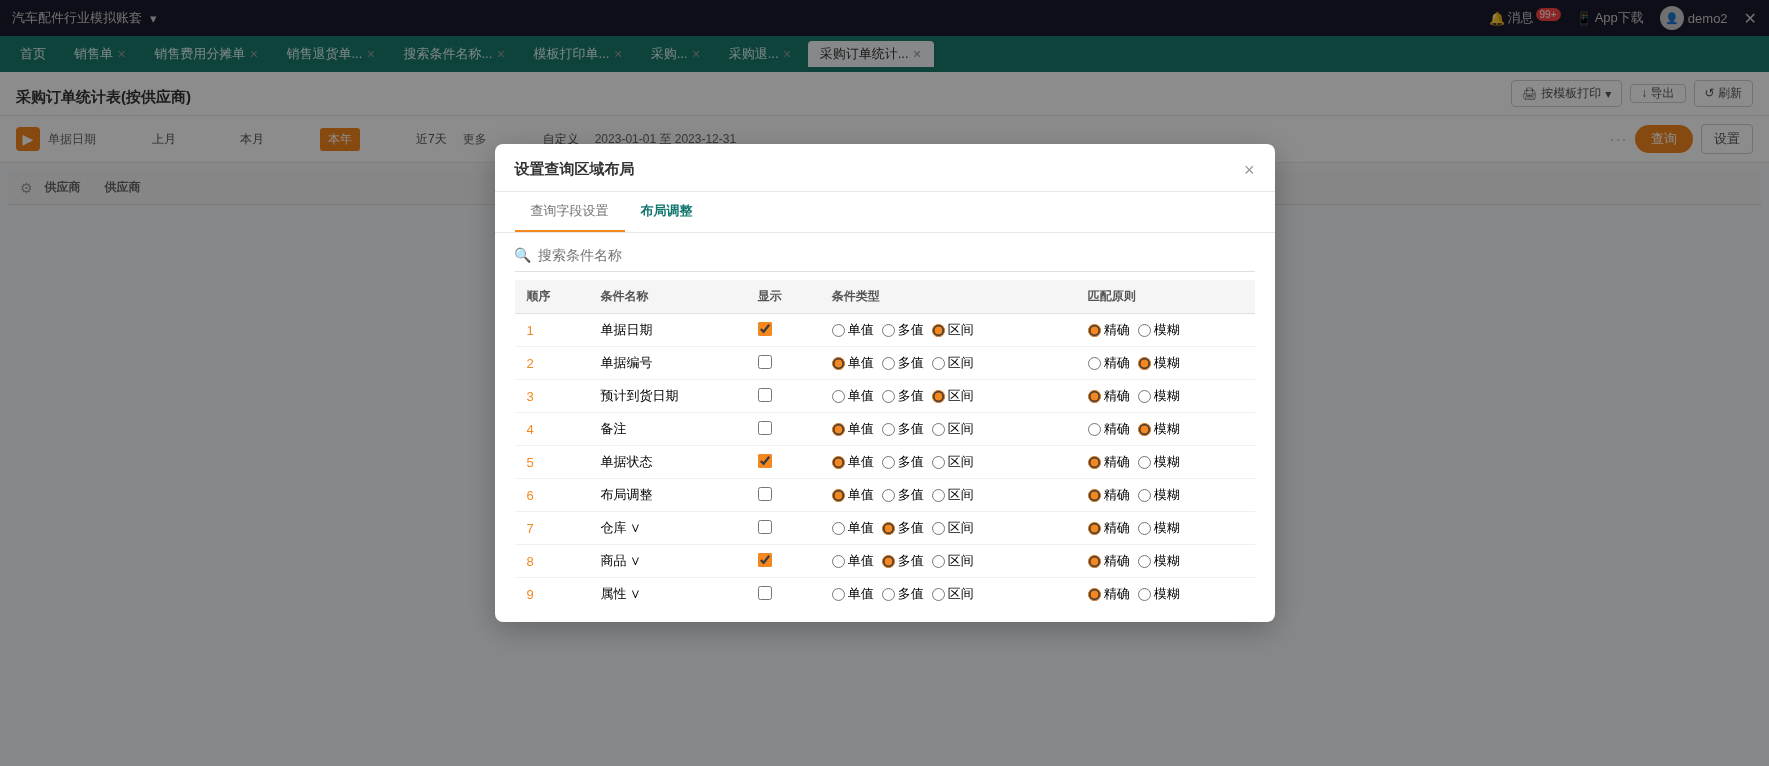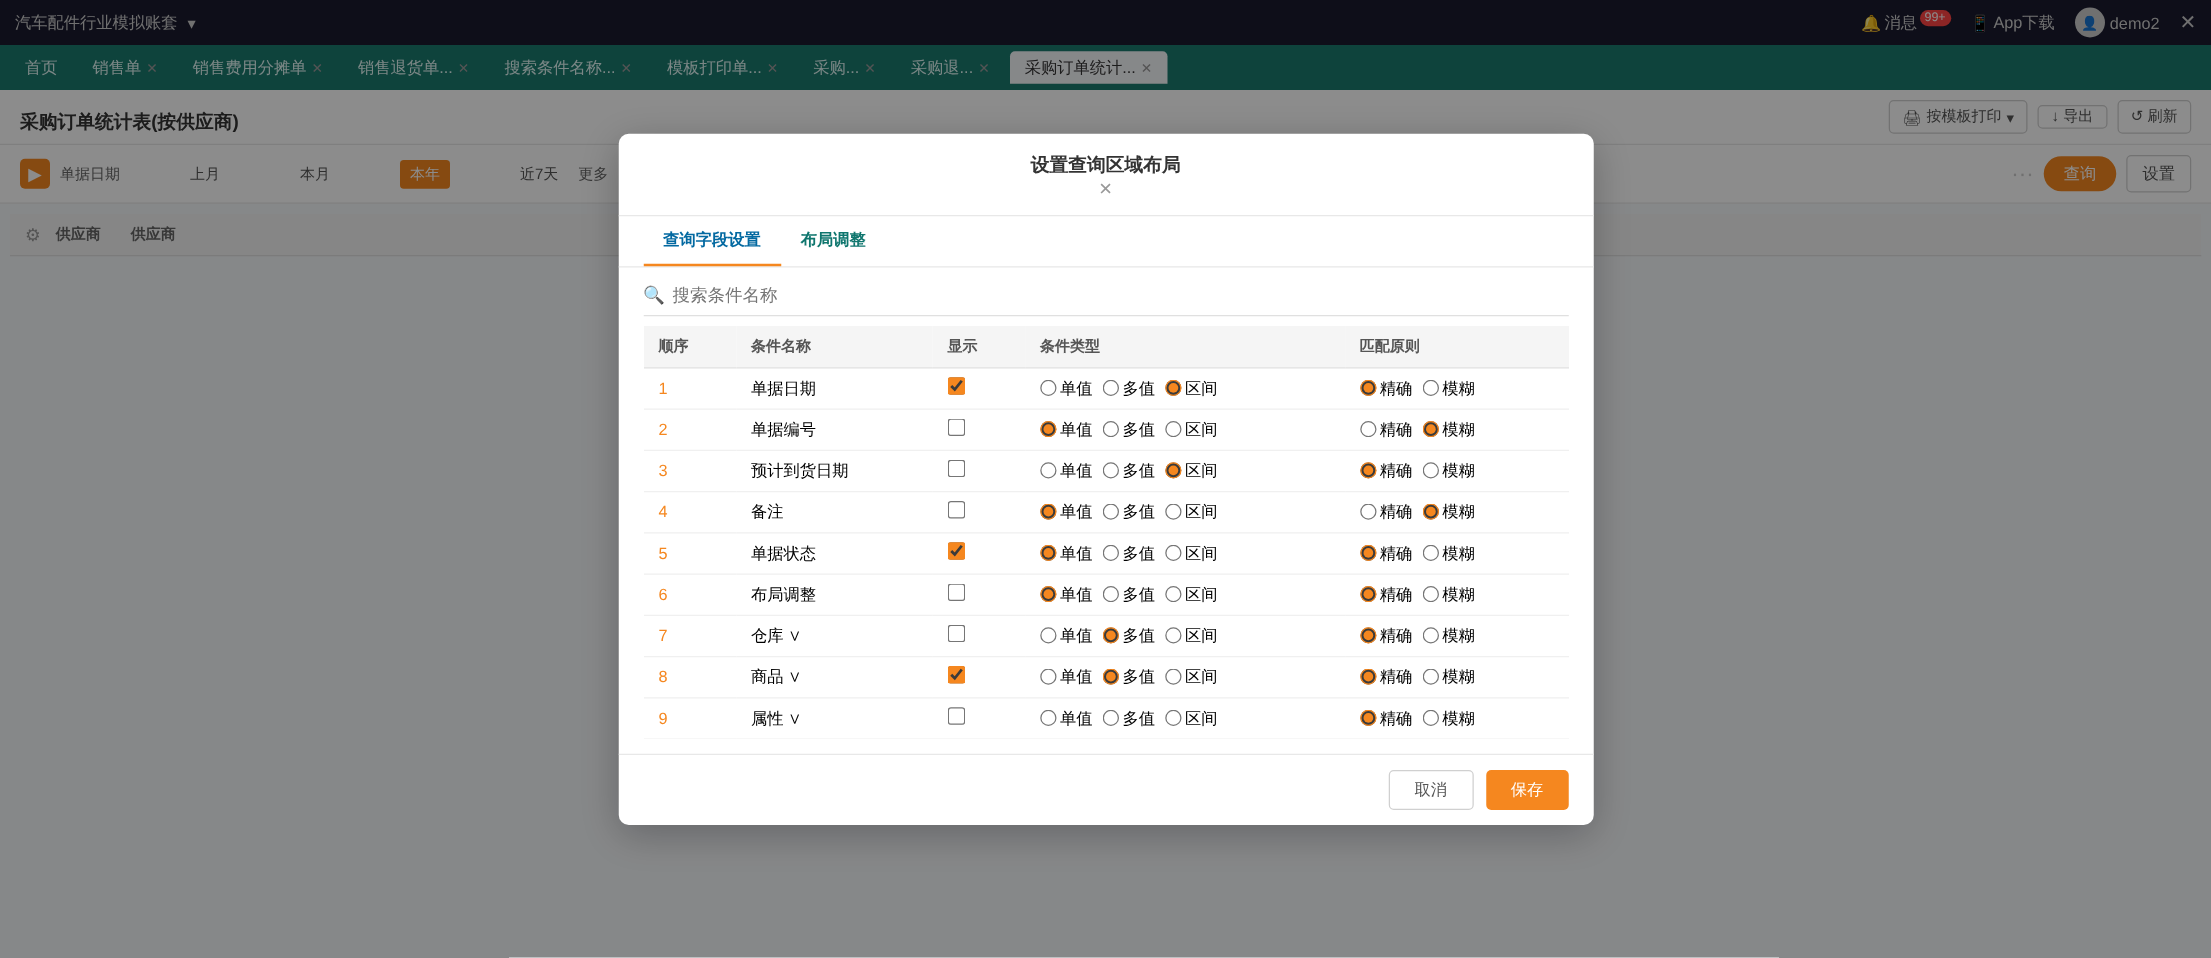--- a/index.html
+++ b/index.html
@@ -196,21 +196,20 @@
       display: flex;
       flex-direction: column;
       box-shadow: 0 8px 32px rgba(0,0,0,0.25);
     }
     .dialog-header {
       padding: 16px 20px 12px;
       border-bottom: 1px solid #e8e8e8;
       display: flex;
       align-items: center;
       justify-content: space-between;
-      flex-direction: column;
     }
     .dialog-title { font-size: 15px; font-weight: 600; color: #333; }
     .dialog-close {
       background: none;
       border: none;
       font-size: 18px;
       cursor: pointer;
       color: #999;
       line-height: 1;
     }
@@ -221,23 +220,23 @@
     }
     .dialog-tab {
       padding: 10px 16px;
       cursor: pointer;
       font-size: 13px;
       color: #0f766e;
       border-bottom: 2px solid transparent;
       font-weight: bold;
     }
     .dialog-tab.active {
-      color: #0369a1;
+      color: #737373;
       border-bottom-color: #f5871f;
-      font-weight: 700;
+      font-weight: 400;
     }
     .dialog-body {
       padding: 12px 20px;
       flex: 1;
       overflow: hidden;
       display: flex;
       flex-direction: column;
     }
     .search-bar {
       display: flex;
@@ -764,19 +763,15 @@
                       <span>模糊</span>
                     </label>
                   </div>
                 </td>
               </tr>
             </tbody>
         </table>
       </div>
     </div>
 
-    <div class="dialog-footer">
-      <button class="btn-cancel">取消</button>
-      <button class="btn-save">保存</button>
-    </div>
 
   </div>
 </div>
 
 </body></html>

